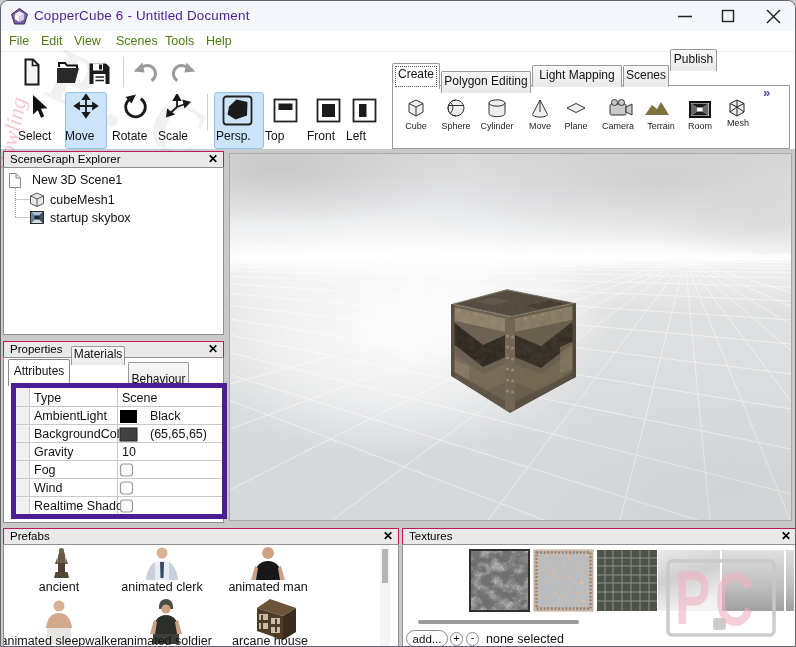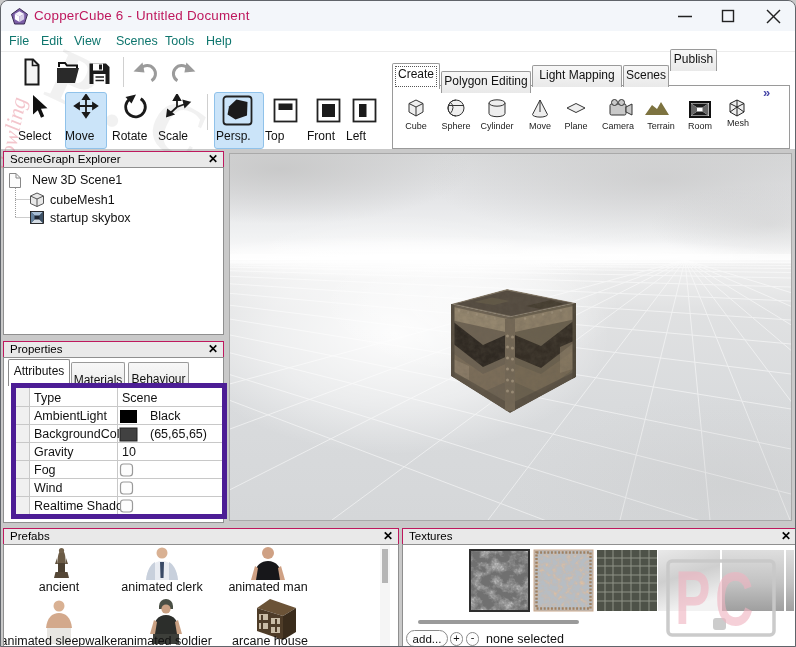--- a/index.html
+++ b/index.html
@@ -1,22 +1,22 @@
 <!DOCTYPE html>
 <html><head>
 <meta charset="utf-8">
 <style>
 html,body{margin:0;padding:0;}
 body{width:796px;height:647px;position:relative;overflow:hidden;font-family:"Liberation Sans",sans-serif;background:#c9c9c9;}
 .abs{position:absolute;}
 .win{position:absolute;inset:0;border:1px solid #60646a;border-radius:8px 8px 0 0;background:#c9c9c9;overflow:hidden;}
 .titlebar{position:absolute;left:0;top:0;right:0;height:30px;background:#f3f6fa;}
-.title-text{position:absolute;left:33px;top:7px;font-size:13.4px;color:#be185d;letter-spacing:0.2px;}
+.title-text{position:absolute;left:33px;top:7px;font-size:13.4px;color:#4c1d95;letter-spacing:0.2px;}
 .menubar{position:absolute;left:0;top:30px;right:0;height:20px;background:#ffffff;border-bottom:1px solid #ececec;}
-.menubar span{position:absolute;top:3px;font-size:12.5px;color:#0f766e;}
+.menubar span{position:absolute;top:3px;font-size:12.5px;color:#4d7c0f;}
 .toolzone{position:absolute;left:0;top:51px;right:0;height:97px;background:#ffffff;}
 .lbl{position:absolute;font-size:12px;color:#111;}
 .slbl{position:absolute;font-size:9px;color:#222;text-align:center;}
 .hl{position:absolute;background:#cbe4f9;border:1px solid #90c2ea;border-radius:3px;}
 .tab{position:absolute;font-size:12px;color:#111;background:linear-gradient(#f7f7f7,#e9e9e9);border:1px solid #9a9a9a;border-bottom:none;border-radius:2px 2px 0 0;text-align:center;}
 .panel-title{position:absolute;background:#e9e9e9;border:1px solid #be185d;font-size:11.5px;color:#000;}
 .panel-title .tt{position:absolute;left:6px;top:1px;}
 .panel-title .x{position:absolute;right:5px;top:0px;font-size:12px;font-weight:bold;color:#000;}
 .panel-body{position:absolute;background:#ffffff;border:1px solid #8f8f8f;}
 </style>
@@ -189,21 +189,21 @@
       <text x="46" y="35.5" font-size="12.5" fill="#111" font-family="Liberation Sans">cubeMesh1</text>
       <text x="46" y="53.5" font-size="12.5" fill="#111" font-family="Liberation Sans">startup skybox</text>
     </svg>
   </div>
 
   <div class="panel-title" style="left:2px;top:340px;width:219px;height:15px;">
     <span class="tt">Properties</span>
       <span class="x">✕</span>
   </div>
   <div class="panel-body" style="left:2px;top:356px;width:219px;height:164px;"></div>
-  <div class="tab" style="left:70px;top:361px;width:52px;height:18px;padding-top:10px;">Materials</div>
+  <div class="tab" style="left:70px;top:345px;width:52px;height:18px;padding-top:0;">Materials</div>
   <div class="tab" style="left:127px;top:361px;width:59px;height:18px;padding-top:9px;">Behaviour</div>
   <div class="tab" style="left:7px;top:358px;width:60px;height:22px;padding-top:4px;background:#fff;border-color:#8a8a8a;">Attributes</div>
   <div class="abs" style="left:10px;top:382px;width:206px;height:126px;border:5px solid #4c1d95;background:#fff;">
     <svg width="206" height="126" viewBox="0 0 206 126">
       <rect x="0" y="0" width="13" height="126" fill="#f0f0f0"></rect>
       <g stroke="#c8c8c8" stroke-width="1">
         <line x1="13.5" y1="0" x2="13.5" y2="126"></line>
         <line x1="101.5" y1="0" x2="101.5" y2="126"></line>
         <line x1="0" y1="18.5" x2="206" y2="18.5"></line>
         <line x1="0" y1="36.5" x2="206" y2="36.5"></line>

